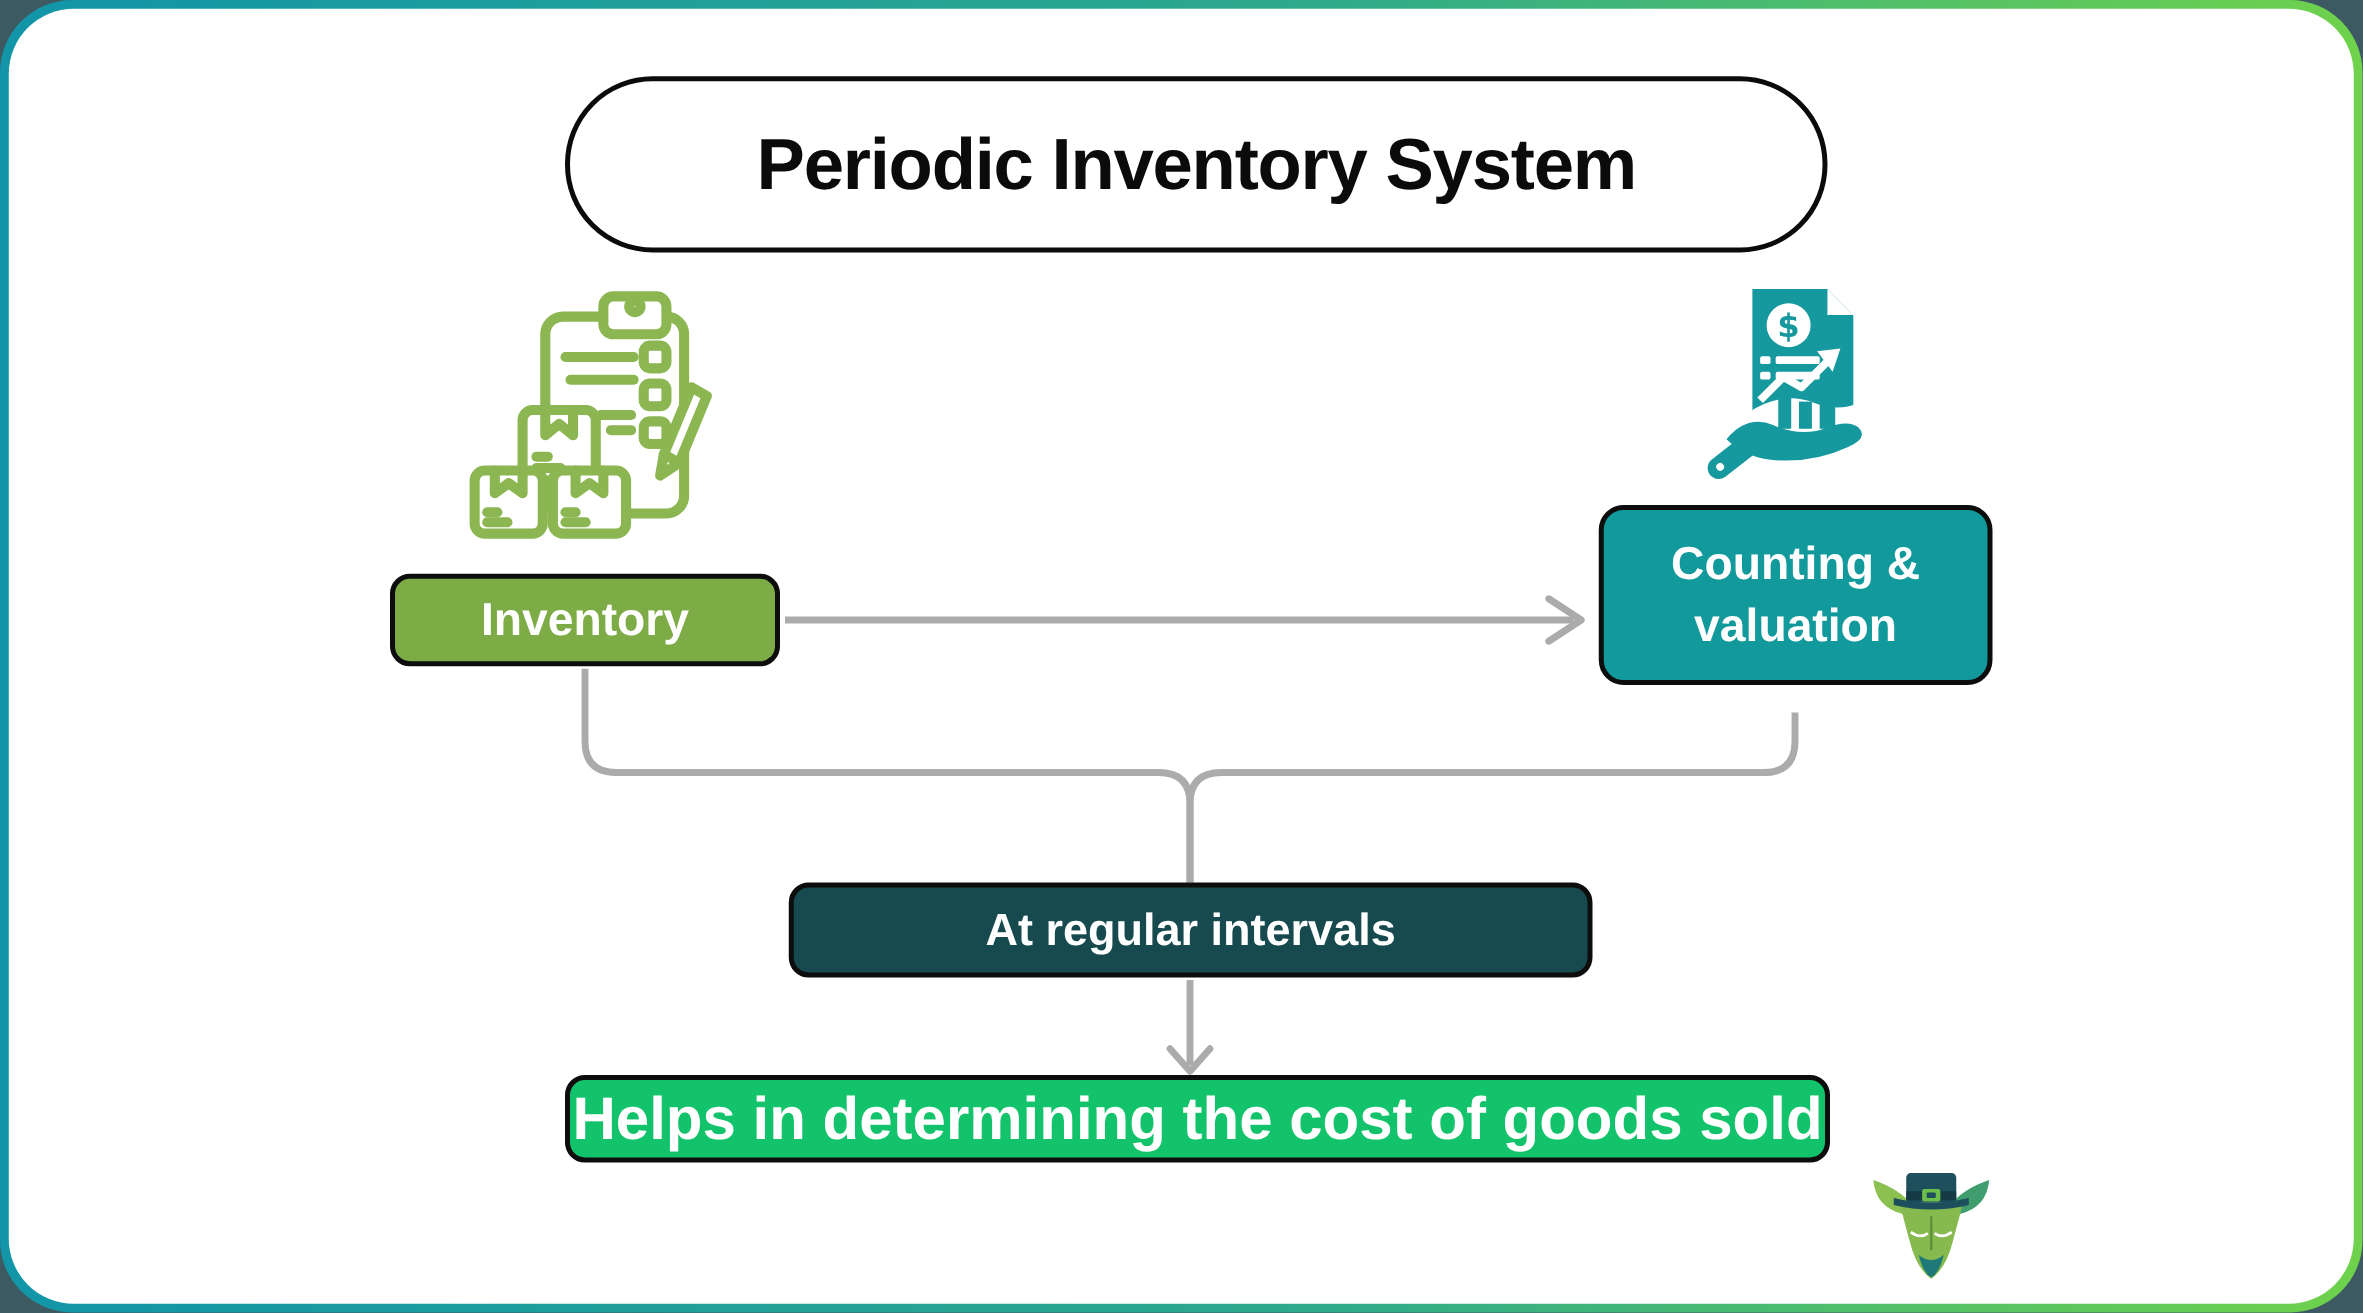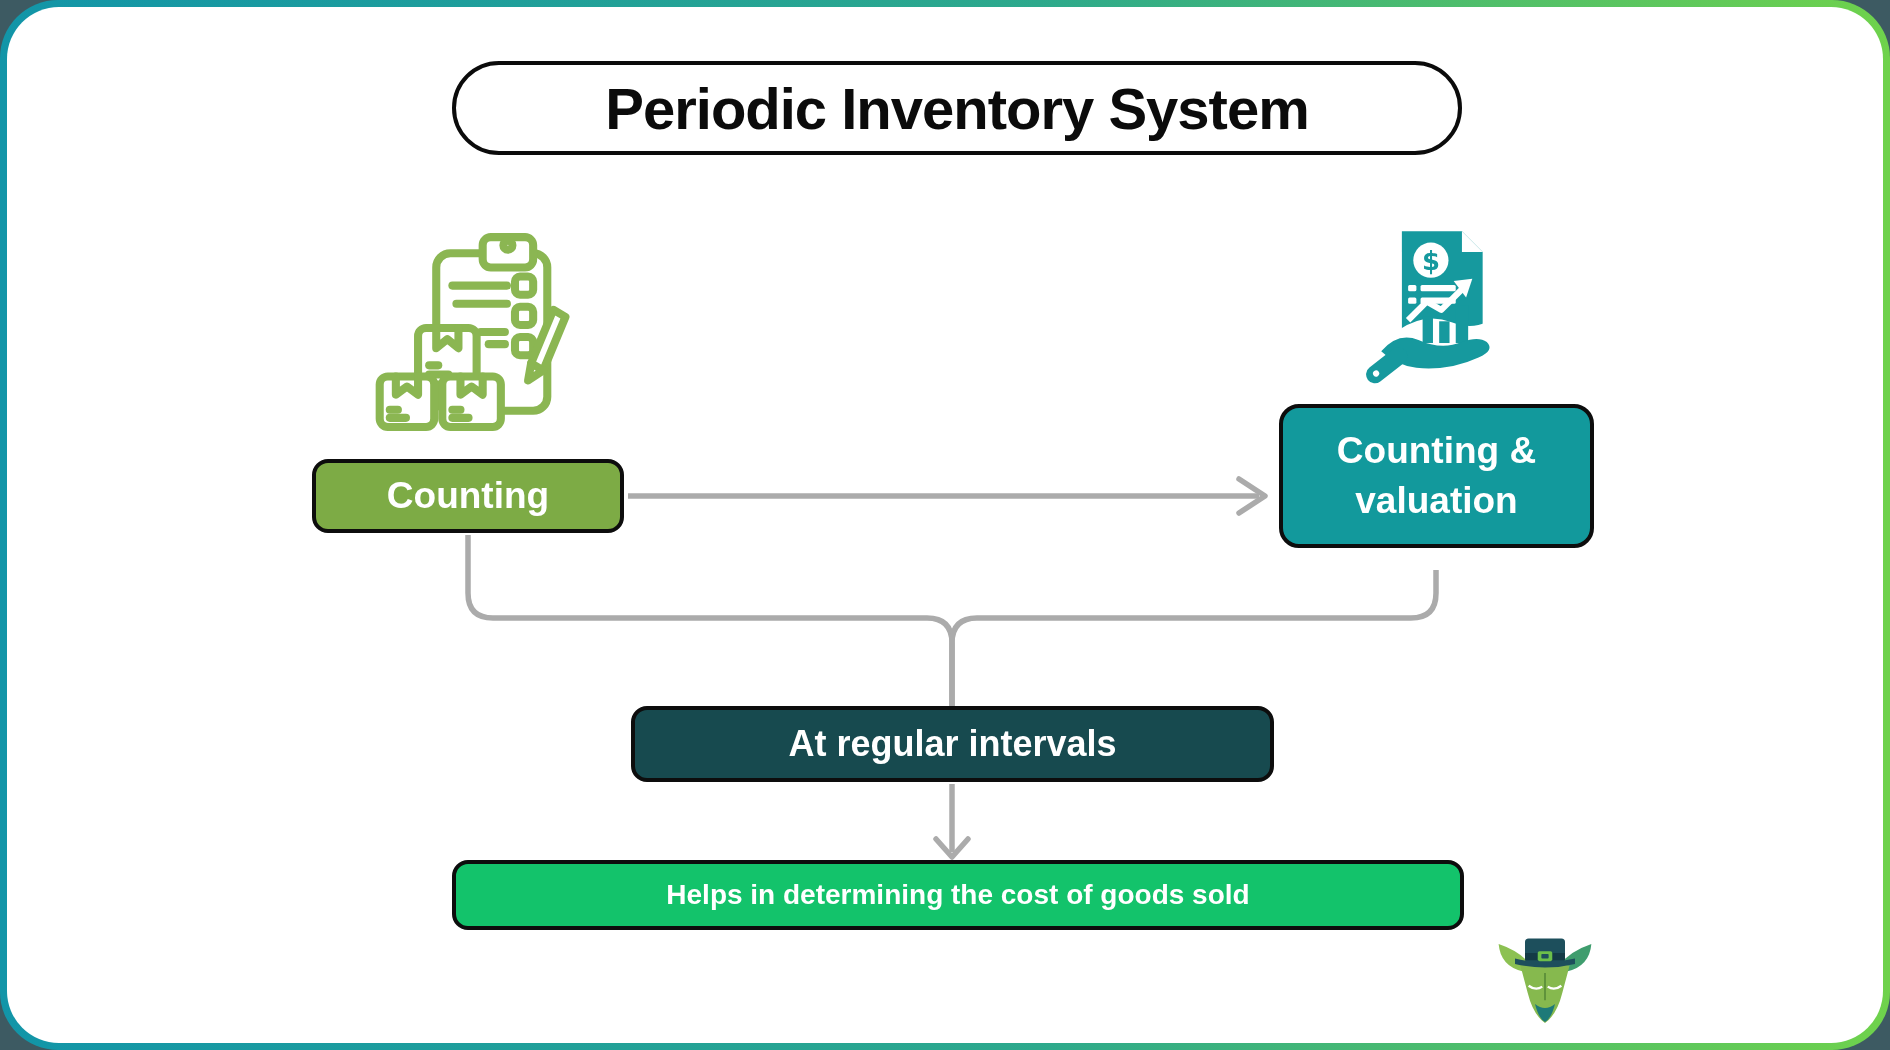--- a/index.html
+++ b/index.html
@@ -18,21 +18,21 @@
   }
   .canvas {
     position: relative;
     width: 100%; height: 100%;
     background: #ffffff;
     border-radius: 52px;
   }
   
   .title-pill {
     position: absolute; left: 445px; top: 54px;
-    width: 1010px; height: 94px;
+    width: 1010px; height: 141px;
     border: 4px solid #0b0b0b;
     border-radius: 70px;
     display: flex; align-items: center; justify-content: center;
     background: #ffffff;
   }
   .title-pill span {
     font-size: 58px; font-weight: 800; color: #0b0b0b; letter-spacing: -1px;
   }
   
   .connectors { position: absolute; left: 0; top: 0; width: 1890px; height: 1050px; pointer-events: none; }
@@ -51,21 +51,21 @@
     left: 1272px; top: 397px; width: 315px; height: 144px;
     background: #12999c; border-radius: 20px; font-size: 37px; line-height: 1.35;
   }
   .node-counting .wrap { width: 260px; }
   .node-intervals {
     left: 624px; top: 699px; width: 643px; height: 76px;
     background: #174a4f; border-radius: 16px; font-size: 36px;
   }
   .node-cogs {
     left: 445px; top: 853px; width: 1012px; height: 70px;
-    background: #13c36b; border-radius: 16px; font-size: 28px;
+    background: #13c36b; border-radius: 16px; font-size: 48px;
   }
   
   .icon-inventory { position: absolute; left: 348px; top: 216px; width: 218px; height: 212px; }
   .icon-valuation { position: absolute; left: 1358px; top: 218px; width: 138px; height: 176px; }
   
   .brand {
     position: absolute; left: 1488px; top: 922px; height: 108px;
     display: flex; align-items: center; gap: 10px;
   }
   .brand-bull { width: 100px; height: 104px; }
@@ -158,21 +158,21 @@
       <rect x="86" y="78" width="12" height="36" fill="#16999e"></rect>
 
       <path d="M14,122 Q30,103 50,111 Q72,121 92,113 Q108,107 116,113 Q124,121 108,128 Q80,141 48,138 Q27,135 14,122 Z" fill="#16999e"></path>
       <g transform="rotate(-38 22 134)">
         <rect x="-4" y="125" width="46" height="17" rx="8.5" fill="#16999e"></rect>
         <circle cx="6" cy="133.5" r="3" fill="#ffffff"></circle>
       </g>
     </svg>
 
     <div class="node node-inventory">
-      <span>Counting</span>
+      <span>Inventory</span>
     </div>
 
     <div class="node node-counting">
       <div class="wrap">Counting &amp; valuation</div>
     </div>
 
     <div class="node node-intervals">
       <span>At regular intervals</span>
     </div>
 

